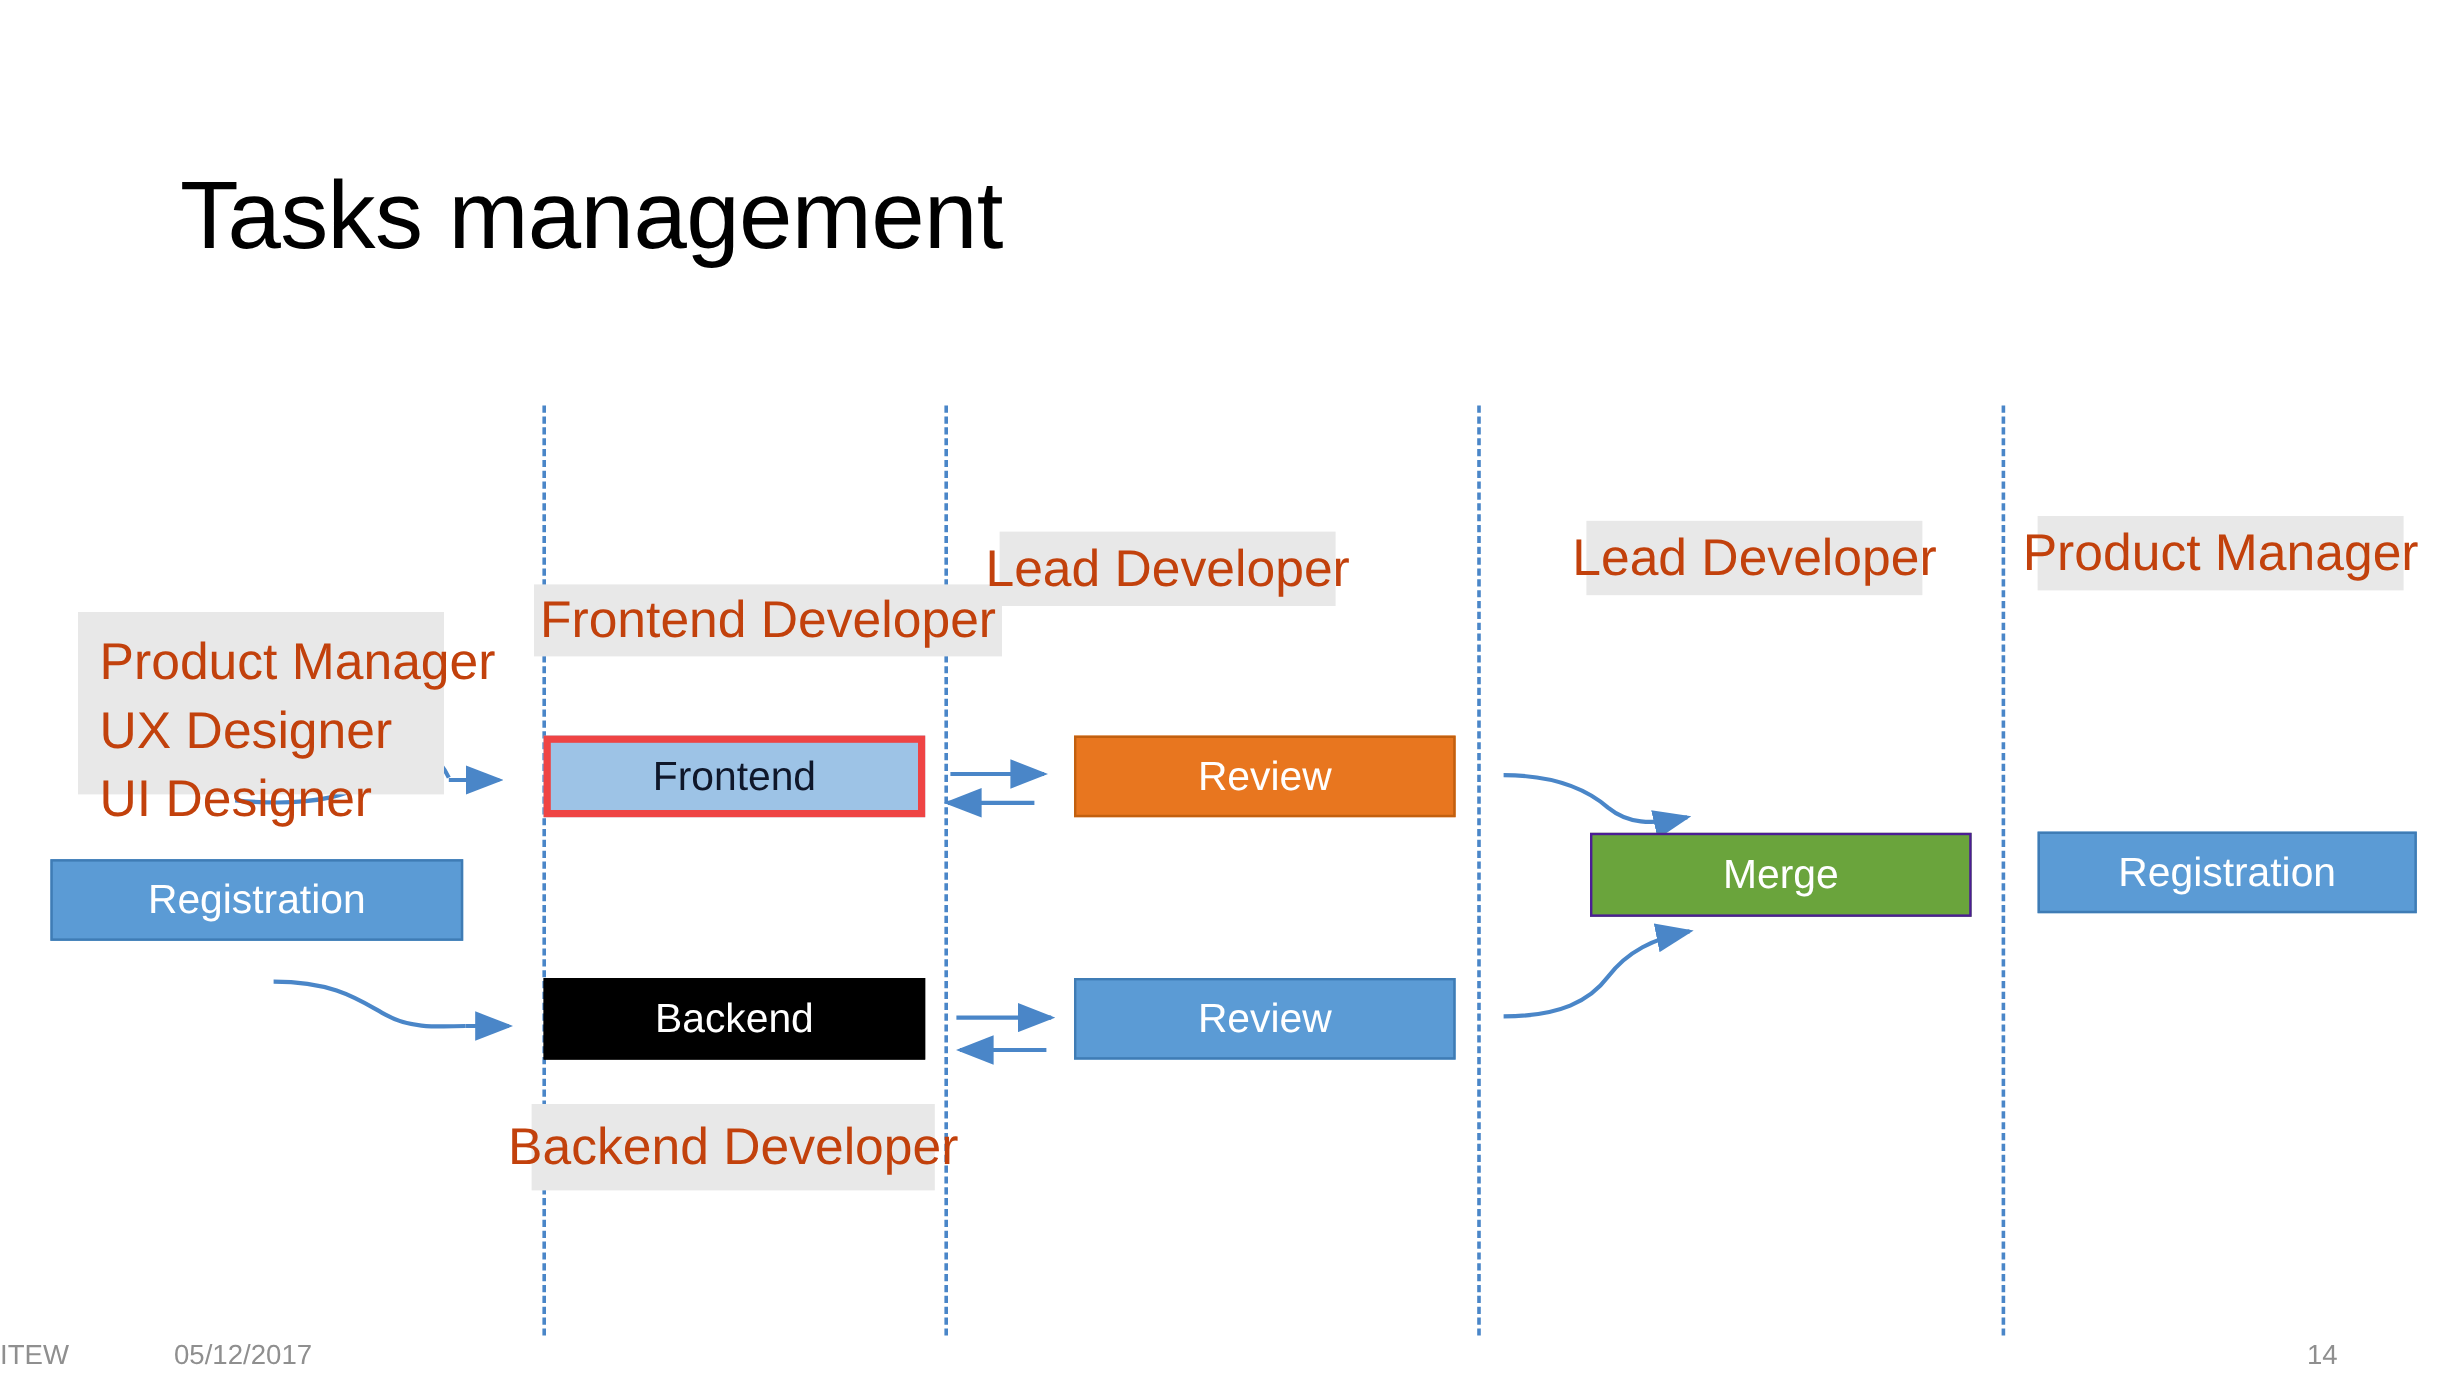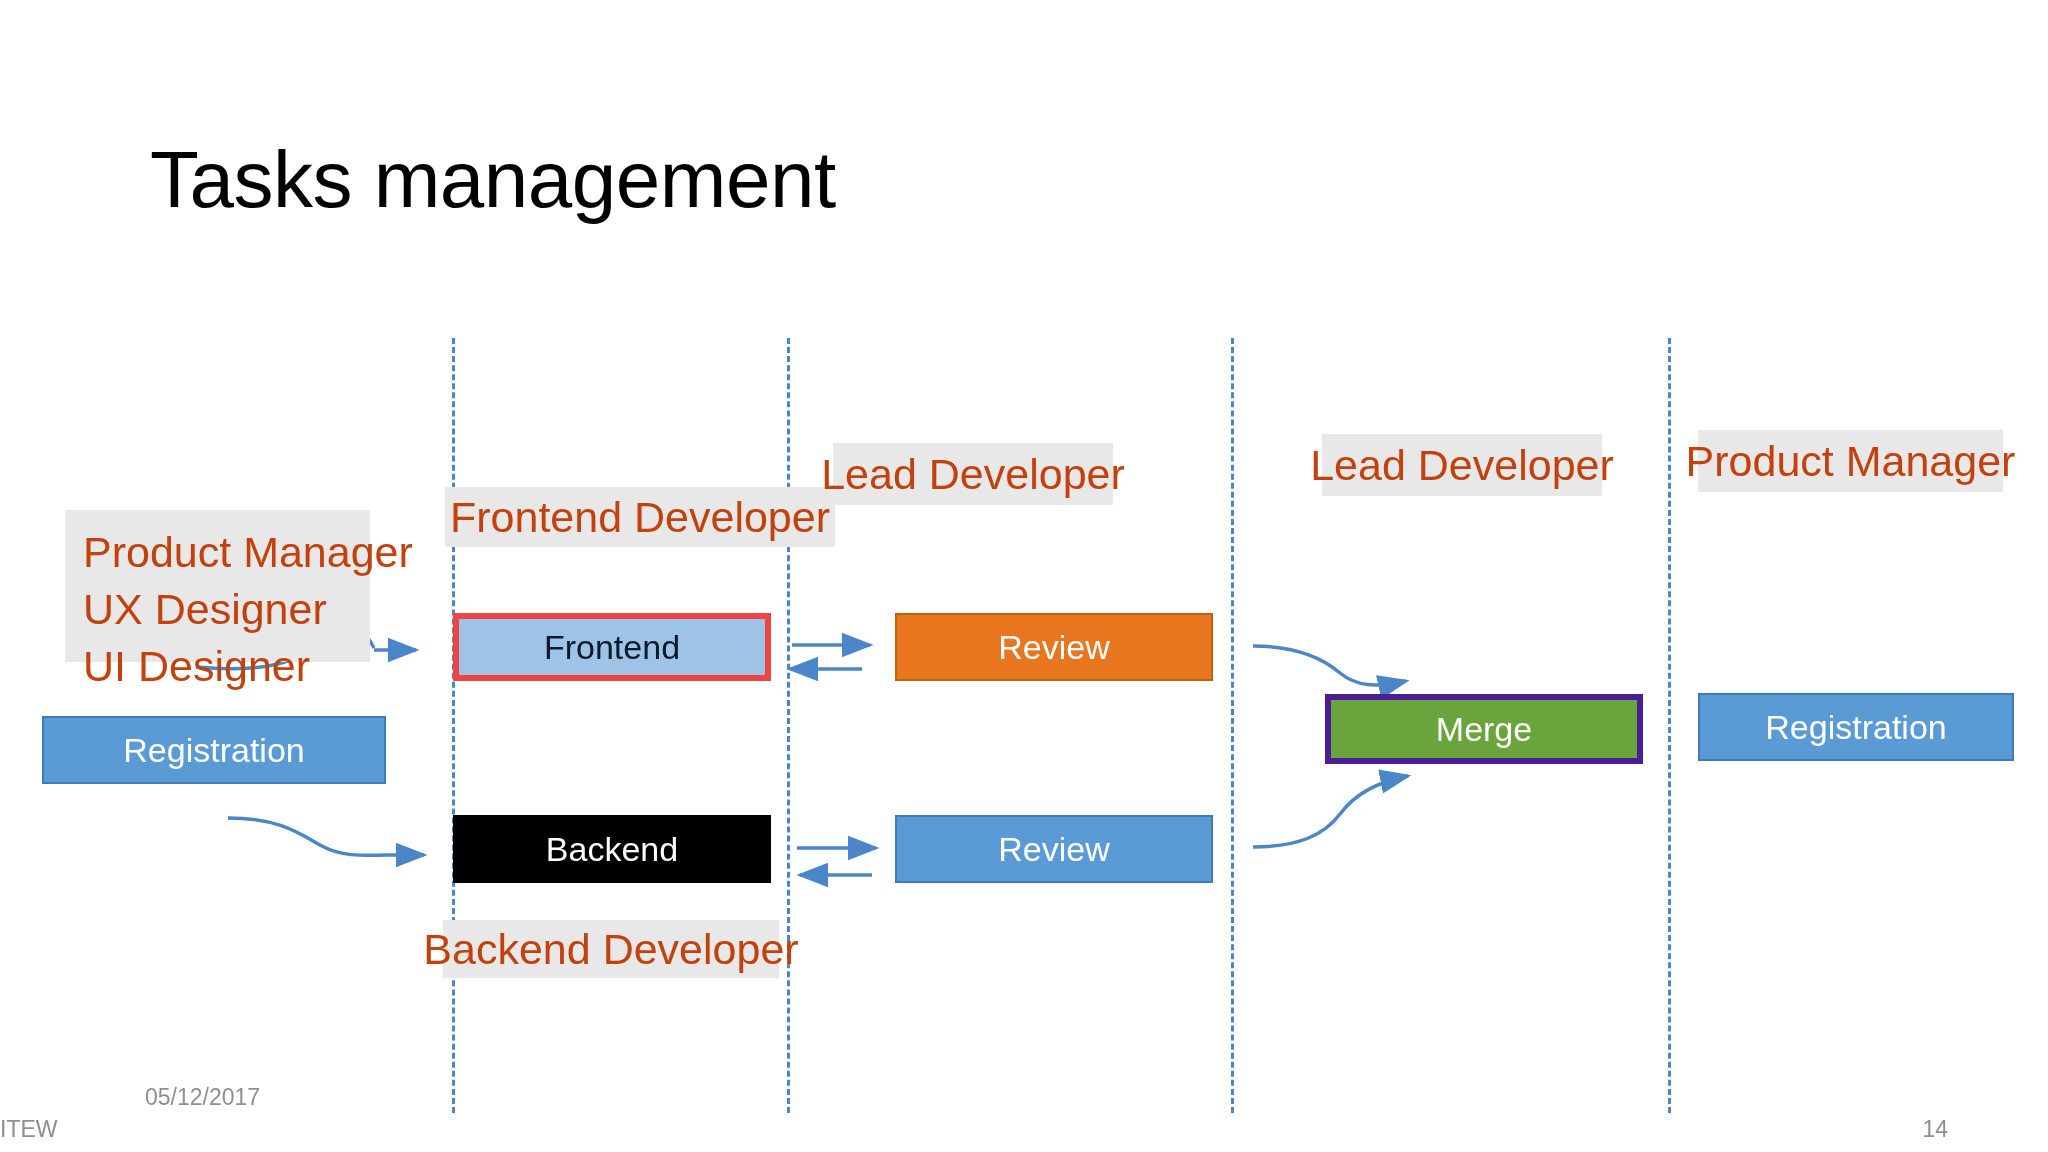--- a/index.html
+++ b/index.html
@@ -80,21 +80,21 @@
     border: 2px solid #c2600f;
     color: #ffffff;
   }
   .task-review-blue {
     background: #5b9bd5;
     border: 2px solid #3f7cb5;
     color: #ffffff;
   }
   .task-merge {
     background: #6aa43c;
-    border: 6px solid #4c1d95;
+    border: 2px solid #4c1d95;
     color: #ffffff;
     text-align: center;
   }
   .task-registration {
     background: #5b9bd5;
     border: 2px solid #3f7cb5;
     color: #ffffff;
   }
   svg.conn {
     position: absolute;
@@ -104,21 +104,21 @@
     height: 1152px;
     pointer-events: none;
     overflow: visible;
   }
   .footer-text {
     position: absolute;
     font-size: 23px;
     color: #8f8f8f;
     white-space: nowrap;
   }
-  #footer-date { left: 145px; top: 1056px; }
+  #footer-date { left: 145px; top: 1088px; }
   #footer-center { left: 0; top: 1088px; width: 2048px; text-align: left; }
   #footer-page { left: 0; top: 1088px; width: 1948px; text-align: right; }
 </style>
 </head>
 <body>
 
 <div id="slide">
 
   <div id="slide-title">Tasks management</div>
 
@@ -163,21 +163,21 @@
   </div>
 
   <div class="task-box task-registration" style="left:42px; top:688px; width:344px; height:68px;">Registration</div>
 
   <div class="role-label" style="left:445px; top:459px; width:390px; height:60px;">Frontend Developer</div>
 
   <div class="task-box task-frontend" style="left:453px; top:585px; width:318px; height:68px;">Frontend</div>
 
   <div class="task-box task-backend" style="left:453px; top:787px; width:318px; height:68px;">Backend</div>
 
-  <div class="role-label" style="left:443px; top:892px; width:336px; height:58px;">Backend Developer</div>
+  <div class="role-label" style="left:443px; top:892px; width:336px; height:72px;">Backend Developer</div>
 
   <div class="role-label" style="left:833px; top:415px; width:280px; height:62px;">Lead Developer</div>
 
   <div class="task-box task-review-orange" style="left:895px; top:585px; width:318px; height:68px;">Review</div>
 
   <div class="task-box task-review-blue" style="left:895px; top:787px; width:318px; height:68px;">Review</div>
 
   <div class="role-label" style="left:1322px; top:406px; width:280px; height:62px;">Lead Developer</div>
 
   <div class="task-box task-merge" style="left:1325px; top:666px; width:318px; height:70px;">Merge</div>

